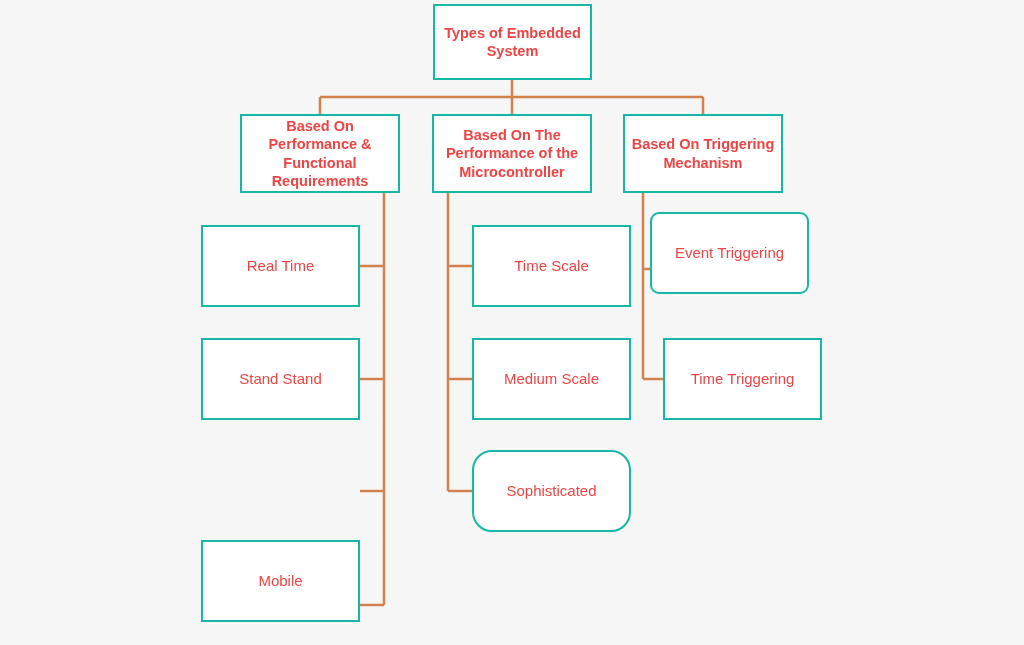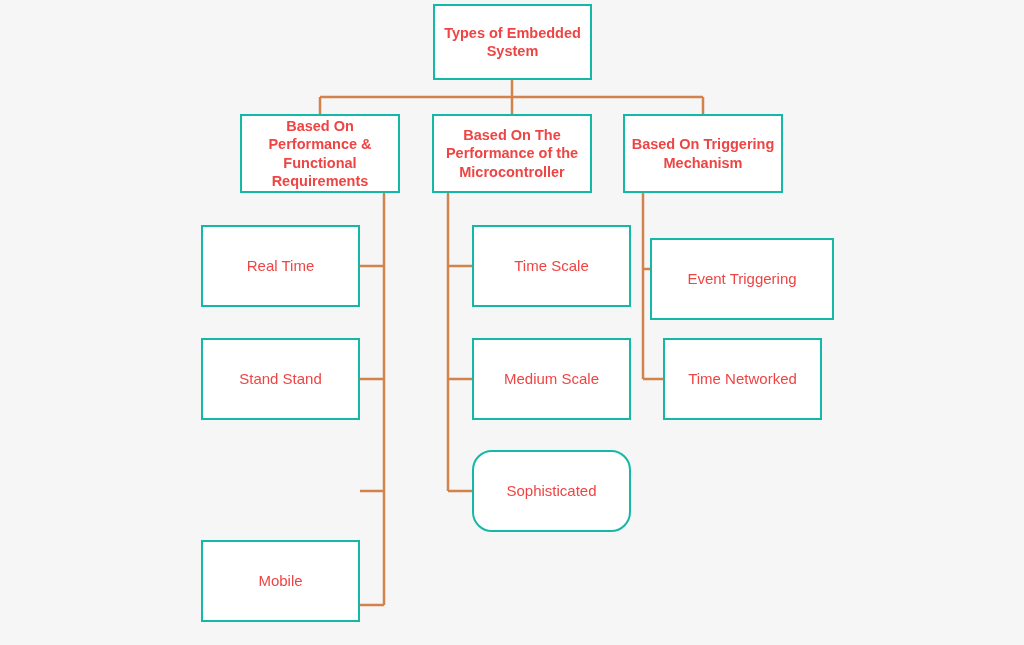--- a/index.html
+++ b/index.html
@@ -139,21 +139,21 @@
   </div>
 
   <div class="node leaf" style="left:472px; top:338px; width:159px; height:82px;">
     <span class="node-label">Medium Scale</span>
   </div>
 
   <div class="node leaf" style="left:472px; top:450px; width:159px; height:82px;border-radius:20px;">
     <span class="node-label">Sophisticated</span>
   </div>
 
-  <div class="node leaf" style="left:650px; top:238px; width:184px; height:82px;">
+  <div class="node leaf" style="left:650px; top:212px; width:159px; height:82px;border-radius:9px;">
     <span class="node-label">Event Triggering</span>
   </div>
 
   <div class="node leaf" style="left:663px; top:338px; width:159px; height:82px;">
-    <span class="node-label">Time Networked</span>
+    <span class="node-label">Time Triggering</span>
   </div>
 
 </div>
 
 </body></html>

